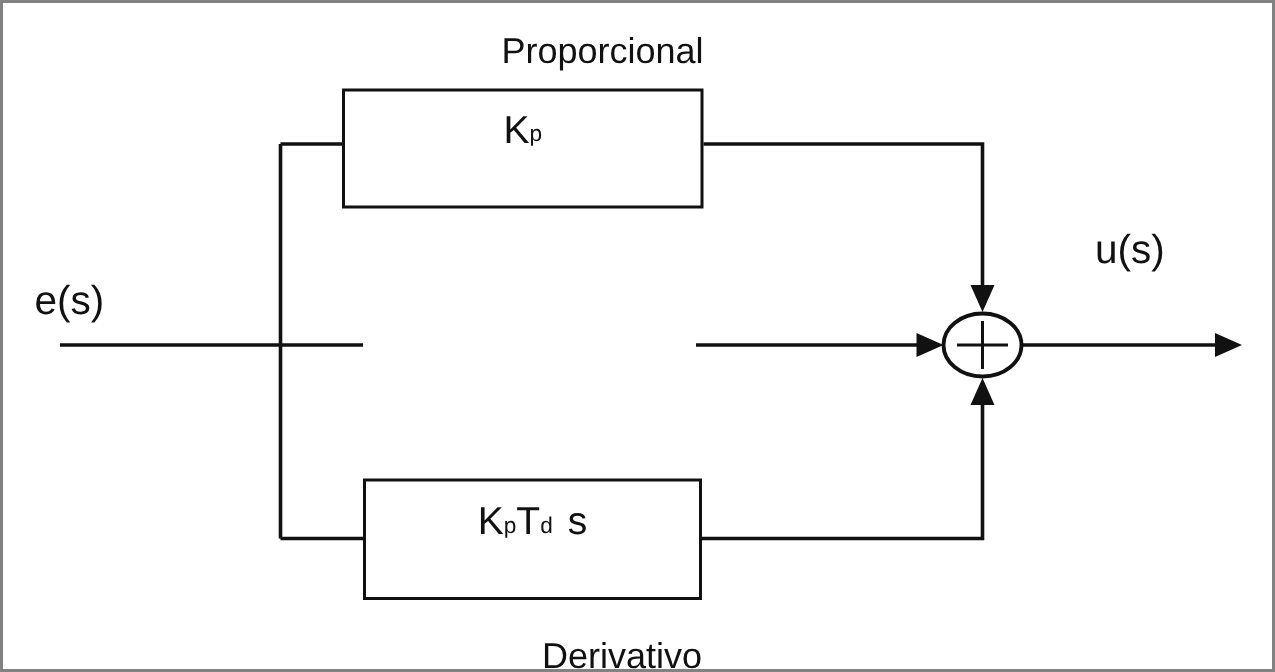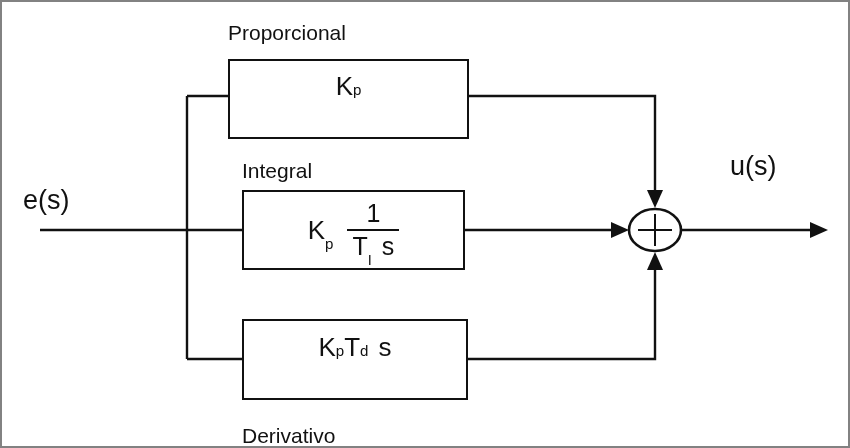--- a/index.html
+++ b/index.html
@@ -11,21 +11,21 @@
   .wires{position:absolute;left:0;top:0;width:850px;height:448px;}
   .wire{fill:none;stroke:#111111;stroke-width:2.4;stroke-linejoin:miter;}
   .thin{stroke-width:2;}
   .head{fill:#111111;stroke:none;}
   .sumcircle{fill:#ffffff;stroke:#111111;stroke-width:2.6;}
   .box{
     position:absolute;box-sizing:border-box;background:#ffffff;
     border:2.6px solid #111111;display:flex;align-items:center;justify-content:center;
   }
   .txt{position:absolute;white-space:nowrap;}
-  .title{font-size:21px;text-align:left;}
+  .title{font-size:24px;text-align:right;}
   .sig{font-size:27px;}
   .formula{font-size:26px;display:flex;align-items:center;line-height:1;}
   .raise{position:relative;top:-13px;}
   sub{font-size:0.58em;line-height:0;position:relative;top:0.28em;}
   .svar{margin-left:10px;}
   .frac{display:inline-flex;flex-direction:column;align-items:center;margin-left:14px;font-size:25px;}
   .num{padding:0 2px 3px;}
   .bar{align-self:stretch;height:0;border-top:2.6px solid #111111;}
   .den{padding:3px 5px 0;}
 </style>
@@ -63,31 +63,20 @@
   <div class="txt sig" style="left:728px;top:149px">u(s)</div>
 
   <div class="txt title" style="left:226px;top:19px;width:241px">Proporcional</div>
   <div class="box" style="left:226px;top:57px;width:241px;height:80px">
     <div class="formula raise">
       <span>K</span>
         <sub>p</sub>
     </div>
   </div>
 
-  <div class="txt title" style="left:240px;top:157px;width:222px">Integral</div>
-  <div class="box" style="left:240px;top:188px;width:223px;height:80px">
-    <div class="formula">
-      <span><span>K</span><sub>p</sub></span>
-      <span class="frac">
-        <span class="num">1</span>
-        <span class="bar"></span>
-        <span class="den"><span>T</span><sub>I</sub><span class="svar">s</span></span>
-      </span>
-    </div>
-  </div>
 
   <div class="box" style="left:240px;top:317px;width:226px;height:81px">
     <div class="formula raise">
       <span>K</span>
         <sub>p</sub>
         <span>T</span>
         <sub>d</sub>
         <span class="svar">s</span>
     </div>
   </div>

